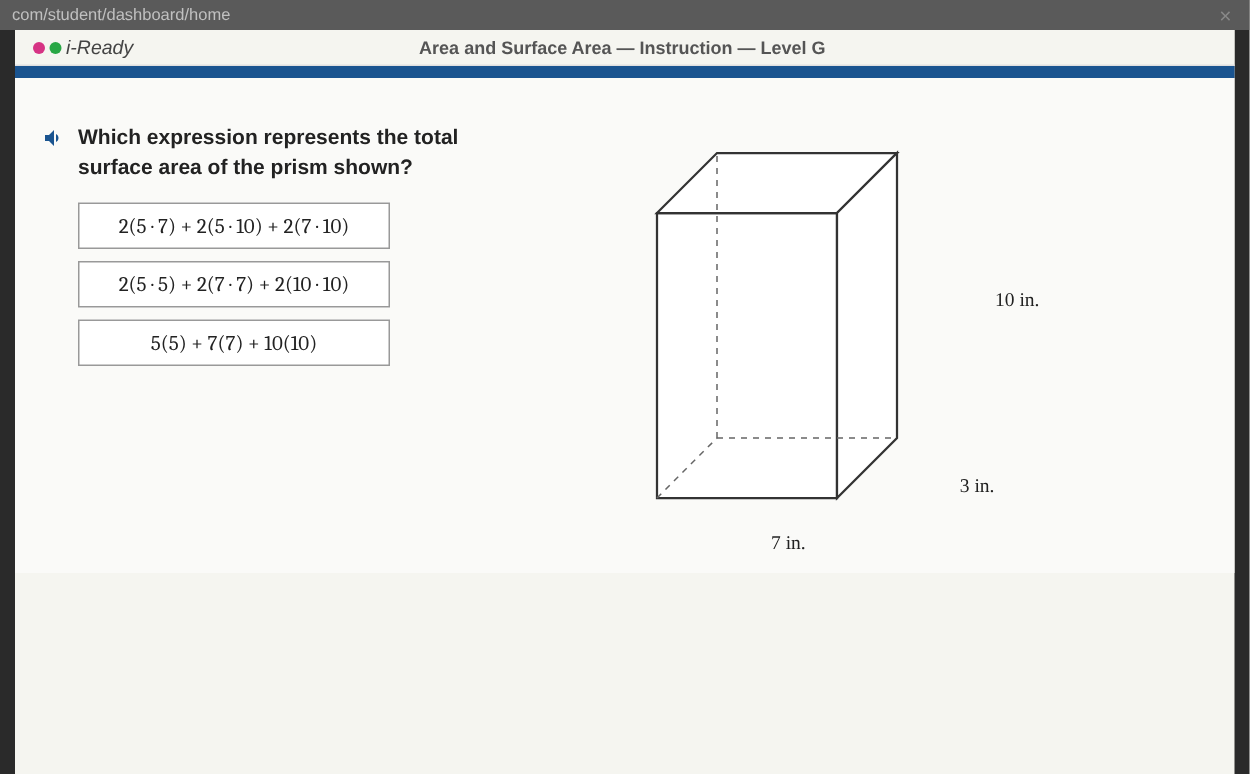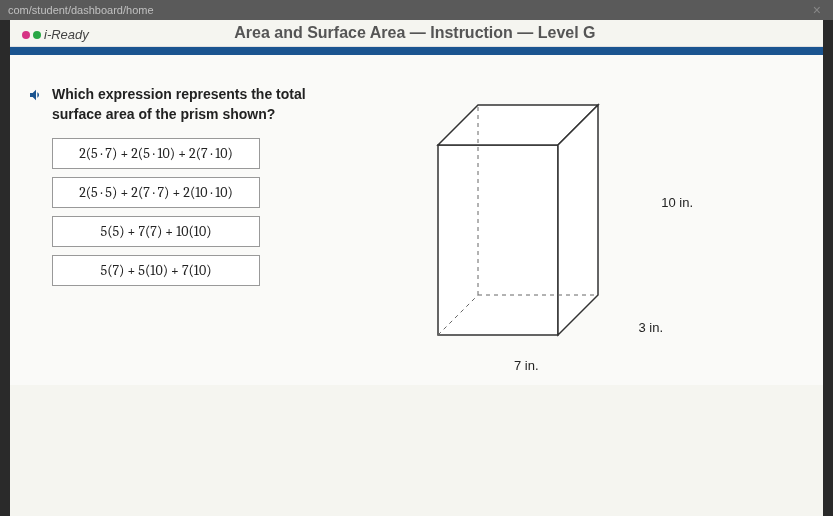--- a/index.html
+++ b/index.html
@@ -46,21 +46,21 @@
       font-size: 13px;
       color: #444;
       font-style: italic;
     }
     .logo-dot { width: 8px; height: 8px; border-radius: 50%; }
     .dot-red { background: #d63384; }
     .dot-green { background: #28a745; }
     .title-text {
       flex: 1;
       text-align: center;
-      font-size: 16px;
+      font-size: 12px;
       color: #555;
       font-weight: bold;
     }
     .blue-bar {
       background: #1a5490;
       height: 8px;
       width: 100%;
     }
     .content {
       padding: 30px 18px;
@@ -105,20 +105,21 @@
       font-family: 'Cambria', 'Georgia', serif;
     }
     .right-col {
       position: relative;
       padding-top: 10px;
     }
     .prism-wrap {
       position: relative;
       width: 240px;
       height: 260px;
+      font-family: Liberation Serif, serif;
     }
     .label {
       position: absolute;
       font-size: 13px;
       color: #222;
     }
     .lbl-height { right: -45px; top: 100px; }
     .lbl-depth { right: -15px; bottom: 20px; }
     .lbl-width { left: 106px; bottom: -18px; }
   </style>
@@ -147,21 +148,20 @@
       <div class="question-row">
         <svg class="audio-icon" viewBox="0 0 24 24">
           <path fill="#1a5490" d="M3 9v6h4l5 5V4L7 9H3zm13.5 3c0-1.8-1-3.3-2.5-4v8c1.5-.7 2.5-2.2 2.5-4z"></path>
         </svg>
         <div class="question">Which expression represents the total surface area of the prism shown?</div>
       </div>
       <div class="options">
         <div class="option">2(5 · 7) + 2(5 · 10) + 2(7 · 10)</div>
         <div class="option">2(5 · 5) + 2(7 · 7) + 2(10 · 10)</div>
         <div class="option">5(5) + 7(7) + 10(10)</div>
-        <div class="option">5(7) + 5(10) + 7(10)</div>
       </div>
     </div>
 
     <div class="right-col">
       <div class="prism-wrap">
         <svg width="240" height="260" viewBox="0 0 240 260">
           <polygon points="30,50 150,50 150,240 30,240" fill="#ffffff" stroke="#333" stroke-width="1.5"></polygon>
           <polygon points="30,50 70,10 190,10 150,50" fill="#ffffff" stroke="#333" stroke-width="1.5"></polygon>
           <polygon points="150,50 190,10 190,200 150,240" fill="#ffffff" stroke="#333" stroke-width="1.5"></polygon>
           <line x1="30" y1="240" x2="70" y2="200" stroke="#666" stroke-width="1" stroke-dasharray="4,4"></line>

